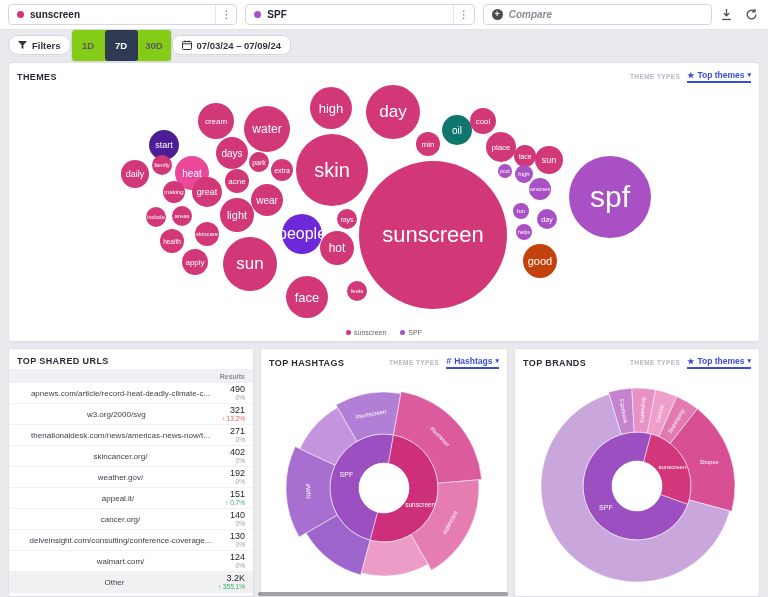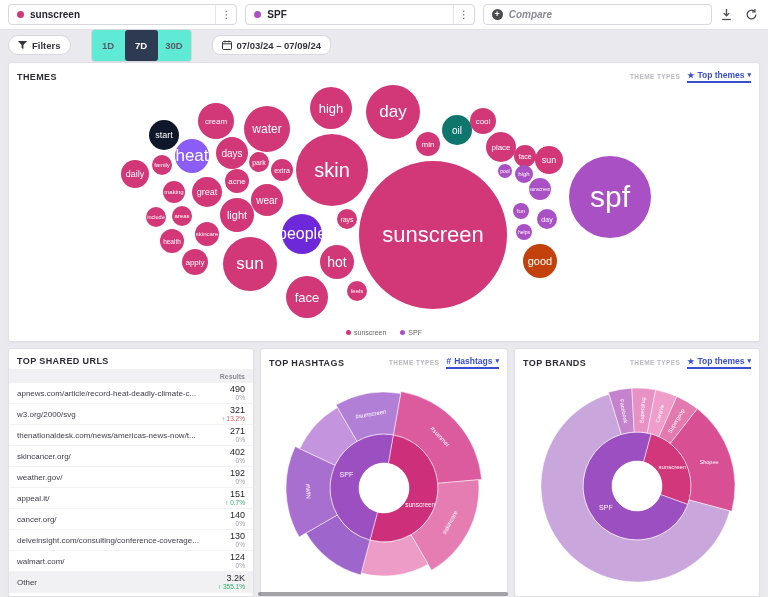--- a/index.html
+++ b/index.html
@@ -17,26 +17,26 @@
   .qlabel{font-size:10px;font-weight:bold;color:#25252d;flex:1;white-space:nowrap;overflow:hidden;}
   .kebab{border-left:1px solid #e6e6ea;height:100%;width:20px;display:flex;align-items:center;
     justify-content:center;color:#555;font-size:10px;flex:none;cursor:pointer;}
   .plusc{width:11px;height:11px;border-radius:50%;background:#4a4a52;color:#fff;font-size:9px;line-height:9px;
     display:flex;align-items:center;justify-content:center;margin-right:6px;flex:none;font-weight:bold;}
   .compare-label{font-style:italic;color:#8a8a92;font-weight:bold;}
   .topicons{margin-left:auto;display:flex;gap:12px;align-items:center;padding-right:2px;}
   .topicons span{display:flex;cursor:pointer;}
   
   .filterbar{position:absolute;top:30px;left:0;right:0;height:30px;display:flex;align-items:center;
-    padding:0 8px;gap:20px;box-sizing:border-box;}
+    padding:0 8px;gap:0;box-sizing:border-box;}
   .pill{background:#fff;border:1px solid #d7d7de;height:20px;display:flex;align-items:center;
     font-size:9.5px;font-weight:bold;color:#33333b;padding:0 9px;gap:5px;box-sizing:border-box;}
   .filters-pill{border-radius:11px;cursor:pointer;}
   .date-pill{border-radius:8px;cursor:pointer;}
-  .seg{display:flex;background:#5eead4;border:1px solid #d7d7de;border-radius:4px;height:33px;box-sizing:border-box;overflow:hidden;}
+  .seg{display:flex;background:#84cc16;border:1px solid #d7d7de;border-radius:4px;height:33px;box-sizing:border-box;overflow:hidden;}
   .seg .opt{width:33px;display:flex;align-items:center;justify-content:center;font-size:9.5px;
     font-weight:bold;color:#5a5a64;cursor:pointer;}
   .seg .opt.active{background:#2e3a52;color:#fff;border-radius:3px;}
   
   .card{position:absolute;background:#fff;border:1px solid #e0e0e6;border-radius:3px;box-sizing:border-box;
     box-shadow:0 1px 2px rgba(0,0,0,.04);}
   #themes-card{top:62px;left:8px;width:752px;height:280px;}
   #urls-card{top:348px;left:8px;width:246px;height:249px;overflow:hidden;}
   #hashtags-card{top:348px;left:260px;width:248px;height:249px;overflow:hidden;}
   #brands-card{top:348px;left:514px;width:246px;height:249px;overflow:hidden;}
@@ -54,21 +54,21 @@
     color:#fff;cursor:pointer;user-select:none;}
   .legend{position:absolute;bottom:5px;left:0;right:0;display:flex;justify-content:center;gap:14px;
     font-size:7px;color:#666;align-items:center;}
   .legend-item{display:flex;align-items:center;gap:3px;}
   .ldot{width:5px;height:5px;border-radius:50%;display:inline-block;}
   
   .tbl-head{height:14px;background:#f1f1f5;display:flex;align-items:center;justify-content:flex-end;
     padding:0 8px;font-size:7px;color:#8d8d96;font-weight:bold;}
   .urow{height:21px;display:flex;align-items:center;border-bottom:1px solid #f2f2f5;padding:0 8px;box-sizing:border-box;}
   .urow.hl{background:#f1f1f4;}
-  .uurl{flex:1;font-size:8px;color:#3d3d47;white-space:nowrap;overflow:hidden;padding-right:6px;cursor:pointer;}
+  .uurl{flex:1;font-size:8px;color:#3d3d47;white-space:nowrap;overflow:hidden;padding-right:6px;cursor:pointer;text-align:center;}
   .uval{text-align:right;flex:none;}
   .uval .n{font-size:9px;color:#24242c;line-height:10px;}
   .uval .p{font-size:6.5px;line-height:8px;}
   
   .sb-svg{display:block;}
   .sb-svg text{font-family:"Liberation Sans",sans-serif;fill:#fff;}
   
   .hscroll{position:absolute;bottom:1px;left:258px;width:250px;height:4px;border-radius:2px;
     background:#55555f;opacity:.55;cursor:pointer;}
 </style>
@@ -137,44 +137,44 @@
       <span class="caret">▾</span>
     </span>
   </div>
   <div id="bubble-area">
       <div class="bubble" style="left: 189px; top: 40px; width: 36px; height: 36px; background: rgb(210, 55, 119); font-size: 8px;">cream</div>
       <div class="bubble" style="left: 301px; top: 24px; width: 42px; height: 42px; background: rgb(210, 55, 119); font-size: 13px;">high</div>
       <div class="bubble" style="left: 357px; top: 22px; width: 54px; height: 54px; background: rgb(210, 55, 119); font-size: 17px;">day</div>
       <div class="bubble" style="left: 407px; top: 69px; width: 24px; height: 24px; background: rgb(210, 55, 119); font-size: 8px;">min</div>
       <div class="bubble" style="left: 433px; top: 52px; width: 30px; height: 30px; background: #0f766e; font-size: 10px;">oil</div>
       <div class="bubble" style="left: 461px; top: 45px; width: 26px; height: 26px; background: rgb(210, 55, 119); font-size: 8px;">cool</div>
-      <div class="bubble" style="left: 140px; top: 57px; width: 30px; height: 30px; background: #0f172a; font-size: 9px;">start</div>
+      <div class="bubble" style="left: 140px; top: 67px; width: 30px; height: 30px; background: #4c1d95; font-size: 9px;">start</div>
       <div class="bubble" style="left: 235px; top: 43px; width: 46px; height: 46px; background: rgb(210, 55, 119); font-size: 12px;">water</div>
-      <div class="bubble" style="left: 166px; top: 76px; width: 34px; height: 34px; background: #8b5cf6; font-size: 17px;">heat</div>
+      <div class="bubble" style="left: 166px; top: 93px; width: 34px; height: 34px; background: #ec4899; font-size: 10px;">heat</div>
       <div class="bubble" style="left: 207px; top: 74px; width: 32px; height: 32px; background: rgb(210, 55, 119); font-size: 10px;">days</div>
       <div class="bubble" style="left: 240px; top: 89px; width: 20px; height: 20px; background: rgb(210, 55, 119); font-size: 7px;">park</div>
       <div class="bubble" style="left: 262px; top: 96px; width: 22px; height: 22px; background: rgb(210, 55, 119); font-size: 7px;">extra</div>
       <div class="bubble" style="left: 112px; top: 97px; width: 28px; height: 28px; background: rgb(210, 55, 119); font-size: 9px;">daily</div>
       <div class="bubble" style="left: 143px; top: 92px; width: 20px; height: 20px; background: rgb(210, 55, 119); font-size: 6px;">family</div>
       <div class="bubble" style="left: 287px; top: 71px; width: 72px; height: 72px; background: rgb(210, 55, 119); font-size: 20px;">skin</div>
       <div class="bubble" style="left: 216px; top: 106px; width: 24px; height: 24px; background: rgb(210, 55, 119); font-size: 8px;">acne</div>
       <div class="bubble" style="left: 154px; top: 118px; width: 22px; height: 22px; background: rgb(210, 55, 119); font-size: 6px;">making</div>
       <div class="bubble" style="left: 183px; top: 114px; width: 30px; height: 30px; background: rgb(210, 55, 119); font-size: 9px;">great</div>
       <div class="bubble" style="left: 242px; top: 121px; width: 32px; height: 32px; background: rgb(210, 55, 119); font-size: 10px;">wear</div>
       <div class="bubble" style="left: 137px; top: 144px; width: 20px; height: 20px; background: rgb(210, 55, 119); font-size: 5.5px;">include</div>
       <div class="bubble" style="left: 163px; top: 143px; width: 20px; height: 20px; background: rgb(210, 55, 119); font-size: 6px;">areas</div>
       <div class="bubble" style="left: 211px; top: 135px; width: 34px; height: 34px; background: rgb(210, 55, 119); font-size: 11px;">light</div>
       <div class="bubble" style="left: 273px; top: 151px; width: 40px; height: 40px; background: #6d28d9; font-size: 16px;">people</div>
       <div class="bubble" style="left: 328px; top: 146px; width: 20px; height: 20px; background: rgb(210, 55, 119); font-size: 7px;">rays</div>
       <div class="bubble" style="left: 350px; top: 98px; width: 148px; height: 148px; background: rgb(210, 55, 119); font-size: 22px;">sunscreen</div>
       <div class="bubble" style="left: 151px; top: 166px; width: 24px; height: 24px; background: rgb(210, 55, 119); font-size: 6.5px;">health</div>
       <div class="bubble" style="left: 186px; top: 159px; width: 24px; height: 24px; background: rgb(210, 55, 119); font-size: 6px;">skincare</div>
       <div class="bubble" style="left: 173px; top: 186px; width: 26px; height: 26px; background: rgb(210, 55, 119); font-size: 8px;">apply</div>
       <div class="bubble" style="left: 214px; top: 174px; width: 54px; height: 54px; background: rgb(210, 55, 119); font-size: 17px;">sun</div>
-      <div class="bubble" style="left: 311px; top: 182px; width: 34px; height: 34px; background: rgb(210, 55, 119); font-size: 14px;">hot</div>
+      <div class="bubble" style="left: 311px; top: 168px; width: 34px; height: 34px; background: rgb(210, 55, 119); font-size: 12px;">hot</div>
       <div class="bubble" style="left: 277px; top: 213px; width: 42px; height: 42px; background: rgb(210, 55, 119); font-size: 13px;">face</div>
       <div class="bubble" style="left: 338px; top: 218px; width: 20px; height: 20px; background: rgb(210, 55, 119); font-size: 6px;">feels</div>
       <div class="bubble" style="left: 477px; top: 69px; width: 30px; height: 30px; background: rgb(210, 55, 119); font-size: 8px;">place</div>
       <div class="bubble" style="left: 505px; top: 82px; width: 22px; height: 22px; background: rgb(210, 55, 119); font-size: 7px;">face</div>
       <div class="bubble" style="left: 526px; top: 83px; width: 28px; height: 28px; background: rgb(210, 55, 119); font-size: 9px;">sun</div>
       <div class="bubble" style="left: 489px; top: 101px; width: 14px; height: 14px; background: rgb(169, 80, 196); font-size: 5px;">pool</div>
       <div class="bubble" style="left: 506px; top: 102px; width: 18px; height: 18px; background: rgb(169, 80, 196); font-size: 6px;">high</div>
       <div class="bubble" style="left: 520px; top: 115px; width: 22px; height: 22px; background: rgb(169, 80, 196); font-size: 4.5px;">sunscreen</div>
       <div class="bubble" style="left: 560px; top: 93px; width: 82px; height: 82px; background: rgb(169, 80, 196); font-size: 30px;">spf</div>
       <div class="bubble" style="left: 504px; top: 140px; width: 16px; height: 16px; background: rgb(169, 80, 196); font-size: 6px;">fun</div>

